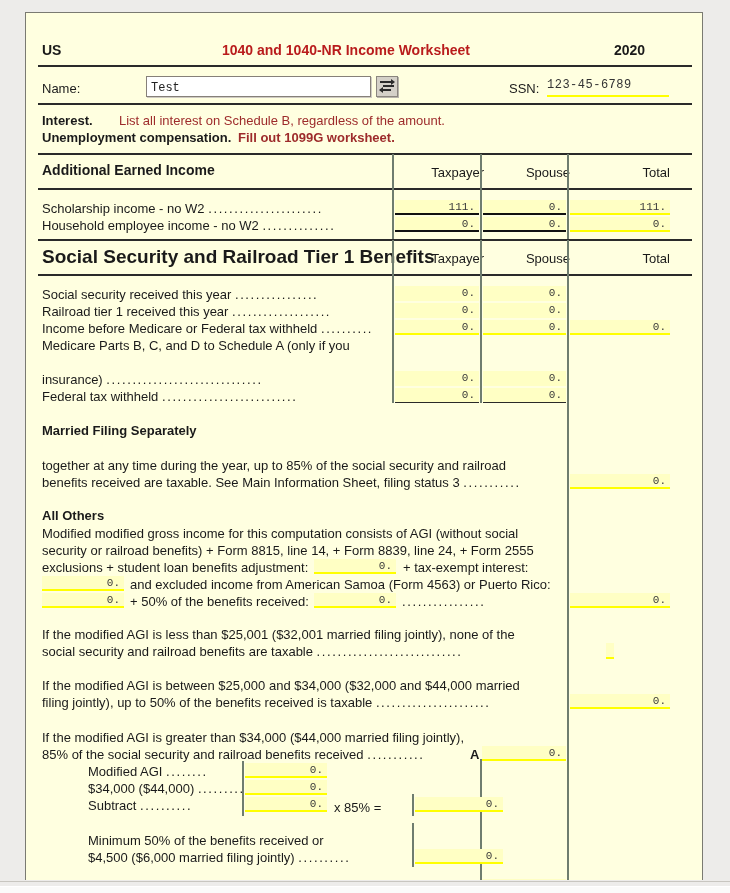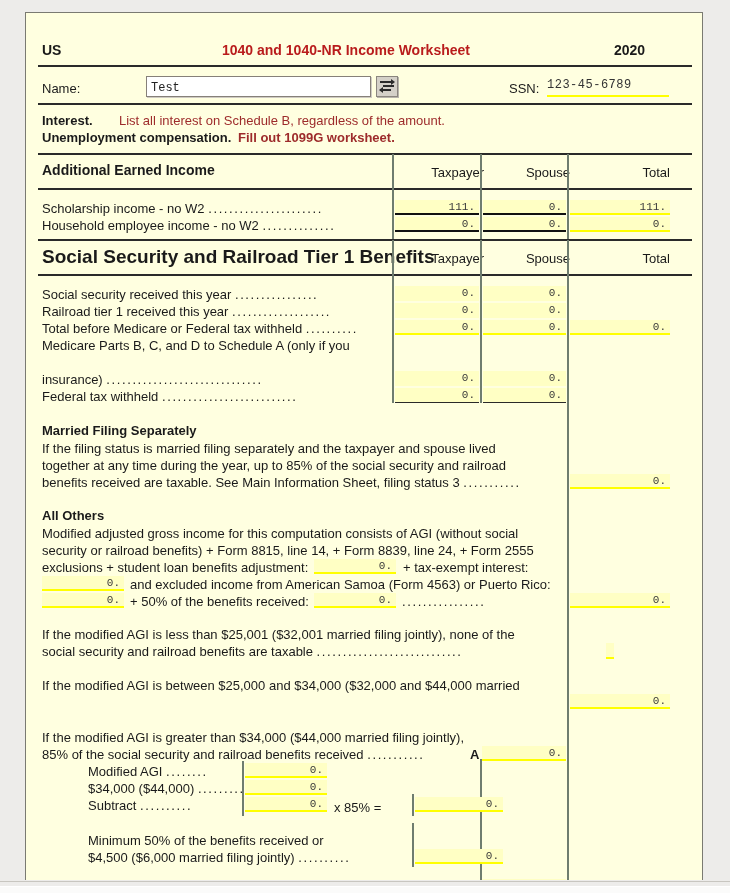--- a/index.html
+++ b/index.html
@@ -153,21 +153,21 @@
   <div class="fld none" style="left:457px;top:273px;width:83px;">0.</div>
 
   <div class="t" style="left:16px;top:291px;">
     <span>Railroad tier 1 received this year</span>
     <span class="dots">...................</span>
   </div>
   <div class="fld none" style="left:369px;top:290px;width:84px;">0.</div>
   <div class="fld none" style="left:457px;top:290px;width:83px;">0.</div>
 
   <div class="t" style="left:16px;top:308px;">
-    <span>Total before Medicare or Federal tax withheld</span>
+    <span>Income before Medicare or Federal tax withheld</span>
     <span class="dots">..........</span>
   </div>
   <div class="fld ylw" style="left:369px;top:307px;width:84px;">0.</div>
   <div class="fld ylw" style="left:457px;top:307px;width:83px;">0.</div>
   <div class="fld ylw" style="left:544px;top:307px;width:100px;">0.</div>
 
   <div class="t" style="left:16px;top:325px;">Medicare Parts B,  C,  and D to Schedule A  (only if you</div>
 
   <div class="t" style="left:16px;top:359px;">
     <span>insurance)</span>
@@ -179,30 +179,29 @@
   <div class="t" style="left:16px;top:376px;">
     <span>Federal tax withheld</span>
     <span class="dots">..........................</span>
   </div>
   <div class="fld none" style="left:369px;top:375px;width:84px;">0.</div>
   <div class="fld none" style="left:457px;top:375px;width:83px;">0.</div>
   <div class="hr1" style="left:369px;top:389px;width:84px;"></div>
   <div class="hr1" style="left:457px;top:389px;width:83px;"></div>
 
   <div class="t b" style="left:16px;top:410px;font-size:13px;">Married Filing Separately</div>
-  <div class="t" style="left:16px;top:428px;">If the filing status is married filing separately and the taxpayer and spouse lived</div>
   <div class="t" style="left:16px;top:445px;">together at any time during the year,  up to 85% of the social security and railroad</div>
   <div class="t" style="left:16px;top:462px;">
     <span>benefits received are taxable.  See Main Information Sheet,  filing status 3</span>
     <span class="dots">...........</span>
   </div>
   <div class="fld ylw" style="left:544px;top:461px;width:100px;">0.</div>
 
   <div class="t b" style="left:16px;top:495px;font-size:13px;">All Others</div>
-  <div class="t" style="left:16px;top:513px;">Modified adjusted gross income for this computation consists of AGI  (without social</div>
+  <div class="t" style="left:16px;top:513px;">Modified modified gross income for this computation consists of AGI  (without social</div>
   <div class="t" style="left:16px;top:530px;">security or railroad benefits) + Form 8815,  line 14, + Form 8839,  line 24, + Form 2555</div>
 
   <div class="t" style="left:16px;top:547px;">exclusions + student loan benefits adjustment:</div>
   <div class="fld ylw" style="left:288px;top:546px;width:82px;">0.</div>
   <div class="t" style="left:377px;top:547px;">+ tax-exempt interest:</div>
 
   <div class="fld ylw" style="left:16px;top:563px;width:82px;">0.</div>
   <div class="t" style="left:104px;top:564px;">and excluded income from American Samoa  (Form 4563)  or Puerto Rico:</div>
 
   <div class="fld ylw" style="left:16px;top:580px;width:82px;">0.</div>
@@ -212,20 +211,24 @@
   <div class="fld ylw" style="left:544px;top:580px;width:100px;">0.</div>
 
   <div class="t" style="left:16px;top:614px;">If the modified AGI is less than $25,001  ($32,001 married filing jointly),  none of the</div>
   <div class="t" style="left:16px;top:631px;">
     <span>social security and railroad benefits are taxable</span>
     <span class="dots">............................</span>
   </div>
   <div class="fld chk" style="left:580px;top:630px;width:8px;height:16px;"></div>
 
   <div class="t" style="left:16px;top:665px;">If the modified AGI is between $25,000 and $34,000  ($32,000 and $44,000 married</div>
+  <div class="t" style="left:16px;top:682px;">
+    <span>filing jointly),  up to 50% of the benefits received is taxable</span>
+    <span class="dots">......................</span>
+  </div>
   <div class="fld ylw" style="left:544px;top:681px;width:100px;">0.</div>
 
   <div class="t" style="left:16px;top:717px;">If the modified AGI is greater than $34,000  ($44,000 married filing jointly),</div>
   <div class="t" style="left:16px;top:734px;">
     <span>85% of the social security and railroad benefits received</span>
     <span class="dots">...........</span>
   </div>
   <div class="t b" style="left:444px;top:734px;">A</div>
   <div class="fld ylw" style="left:456px;top:733px;width:84px;">0.</div>
 

